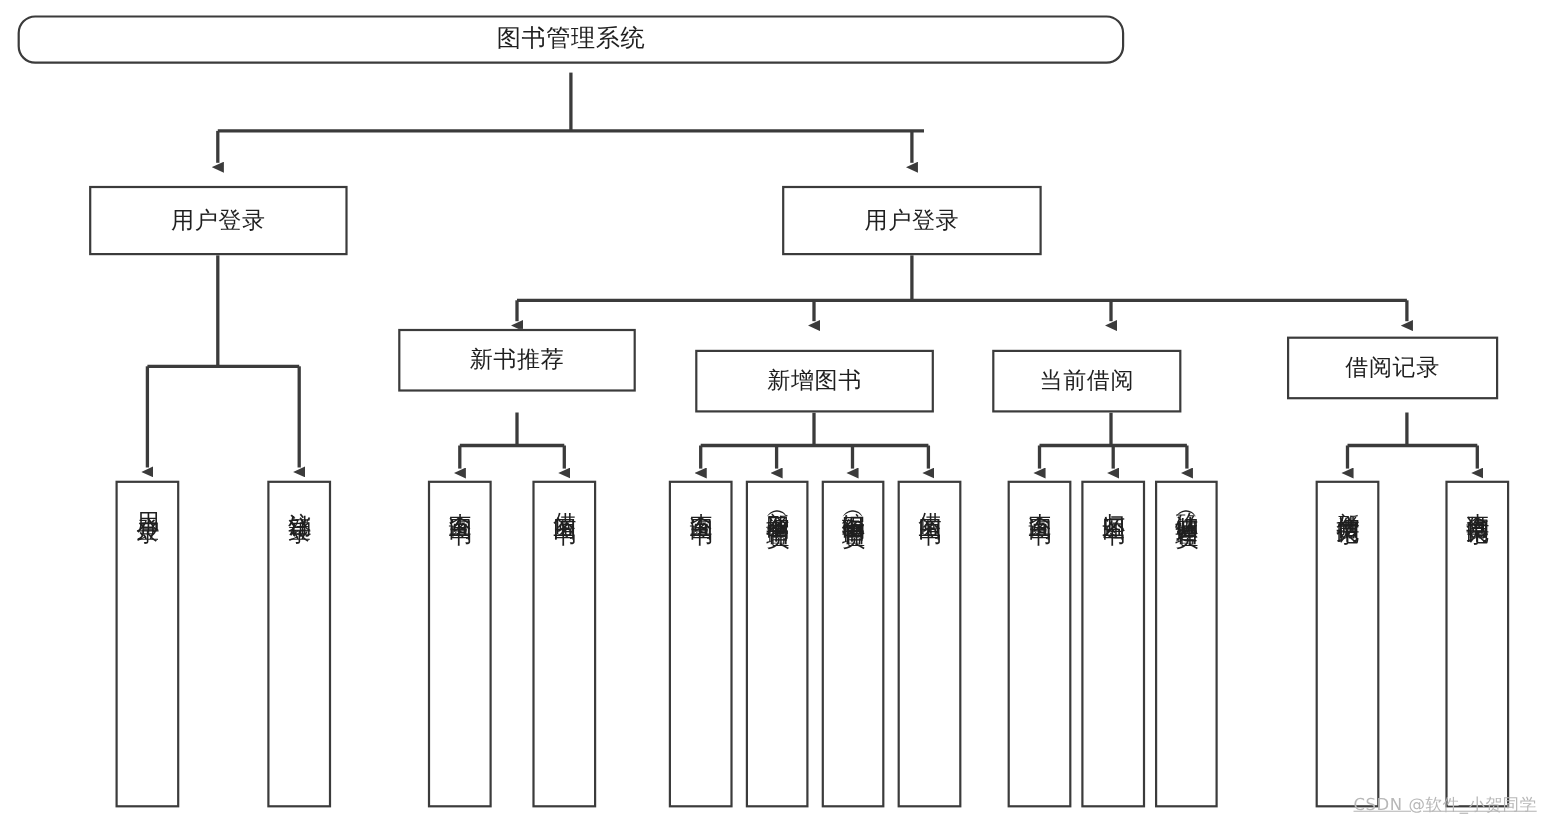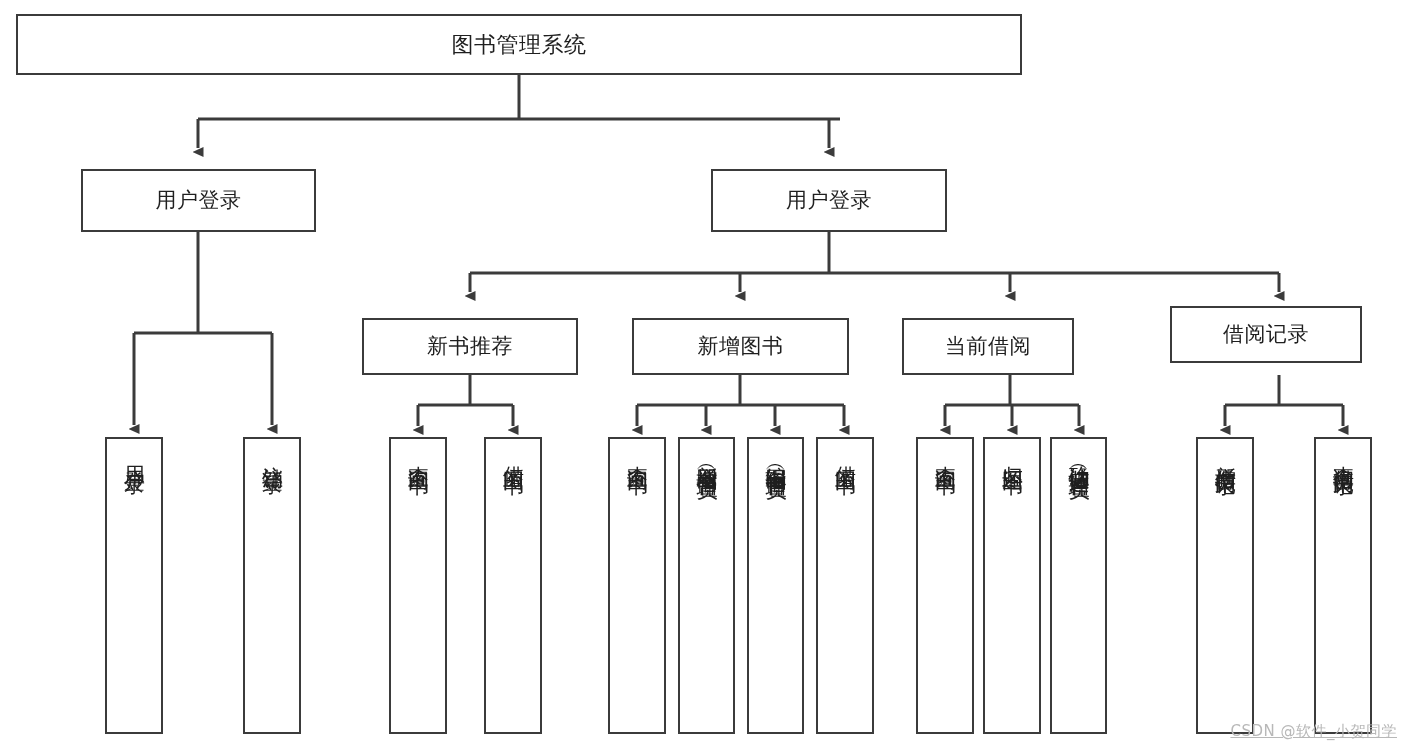--- a/index.html
+++ b/index.html
@@ -128,32 +128,32 @@
       <path d="M1012,405 L1012,426" marker-end="url(#arrowhead)"></path>
       <path d="M1079,405 L1079,426" marker-end="url(#arrowhead)"></path>
 
       <path d="M1279,375 L1279,405"></path>
       <path d="M1225,405 L1343,405"></path>
       <path d="M1225,405 L1225,426" marker-end="url(#arrowhead)"></path>
       <path d="M1343,405 L1343,426" marker-end="url(#arrowhead)"></path>
     </g>
   </svg>
 
-  <div class="node horiz root" style="left:16px; top:14px; width:1006px; height:61px;">
+  <div class="node horiz root" style="left:16px; top:14px; width:1006px; height:44px;border-radius:16px;">
     <span class="node-label">图书管理系统</span>
   </div>
 
   <div class="node horiz" style="left:81px; top:169px; width:235px; height:63px;">
     <span class="node-label">用户登录</span>
   </div>
   <div class="node horiz" style="left:711px; top:169px; width:236px; height:63px;">
     <span class="node-label">用户登录</span>
   </div>
 
-  <div class="node horiz" style="left:362px; top:318px; width:216px; height:57px;">
+  <div class="node horiz" style="left:362px; top:299px; width:216px; height:57px;">
     <span class="node-label">新书推荐</span>
   </div>
   <div class="node horiz" style="left:632px; top:318px; width:217px; height:57px;">
     <span class="node-label">新增图书</span>
   </div>
   <div class="node horiz" style="left:902px; top:318px; width:172px; height:57px;">
     <span class="node-label">当前借阅</span>
   </div>
   <div class="node horiz" style="left:1170px; top:306px; width:192px; height:57px;">
     <span class="node-label">借阅记录</span>

